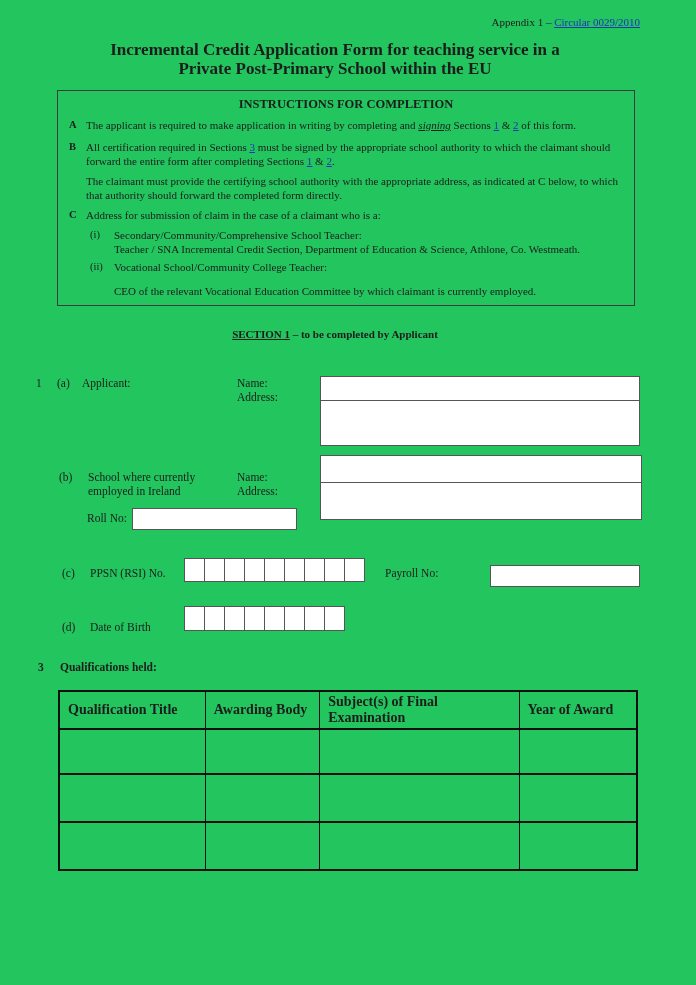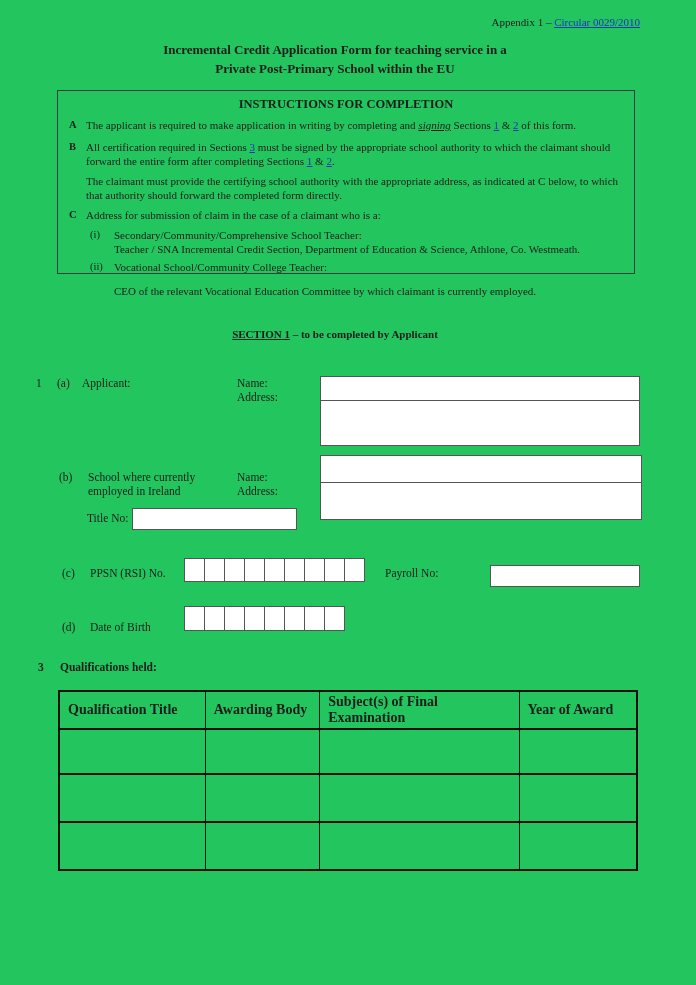--- a/index.html
+++ b/index.html
@@ -5,24 +5,24 @@
   html,body { margin:0; padding:0; background:#e8e8e8; }
   .page {
     position:relative; width:696px; height:985px; margin:0 auto;
     background:#22c55e; overflow:hidden;
     font-family:Liberation Serif, serif; color:#1c1c1c;
   }
   .appendix { position:absolute; top:16px; right:56px; font-size:11px; }
   .doclink { color:#2233bb; text-decoration:underline; cursor:pointer; }
   .title {
     position:absolute; top:40px; left:27px; width:616px;
-    text-align:center; font-weight:bold; font-size:13px; line-height:19px;
+    text-align:center; font-weight:bold; font-size:17px; line-height:19px;
   }
   .instr-box {
-    position:absolute; left:57px; top:90px; width:578px; height:184px;
+    position:absolute; left:57px; top:90px; width:578px; height:216px;
     border:1px solid #3c3c3c; box-sizing:border-box;
   }
   .instr-head { text-align:center; font-weight:bold; font-size:12.5px; margin-top:6px; }
   .instr-item { position:absolute; font-size:11px; line-height:13.5px; }
   .instr-label { position:absolute; font-weight:bold; font-size:10.5px; }
   .sub-label { position:absolute; font-size:10.5px; }
   .em-underline { font-style:italic; text-decoration:underline; }
   .section-heading {
     position:absolute; top:328px; left:27px; width:616px; text-align:center;
     font-weight:bold; font-size:11px;
@@ -110,21 +110,21 @@
   <div class="flabel" style="left:88px; top:470px; width:150px;">
     <div>School where currently</div>
     <div>employed in Ireland</div>
   </div>
   <div class="flabel" style="left:237px; top:470px;">Name:</div>
   <div class="flabel" style="left:237px; top:484px;">Address:</div>
   <div class="fieldbox two-cell" style="left:320px; top:455px; width:322px; height:65px;">
     <div class="cell-top" style="height:27px;"></div>
     <div style="height:36px;"></div>
   </div>
-  <div class="flabel" style="left:87px; top:511px;">Title No:</div>
+  <div class="flabel" style="left:87px; top:511px;">Roll No:</div>
   <div class="fieldbox" style="left:132px; top:508px; width:165px; height:22px;"></div>
 
   <div class="flabel" style="left:62px; top:566px;">(c)</div>
   <div class="flabel" style="left:90px; top:566px;">PPSN (RSI) No.</div>
   <div class="charcells" style="left:184px; top:558px; height:24px;">
     <div class="ccell"></div>
     <div class="ccell"></div>
     <div class="ccell"></div>
     <div class="ccell"></div>
     <div class="ccell"></div>

